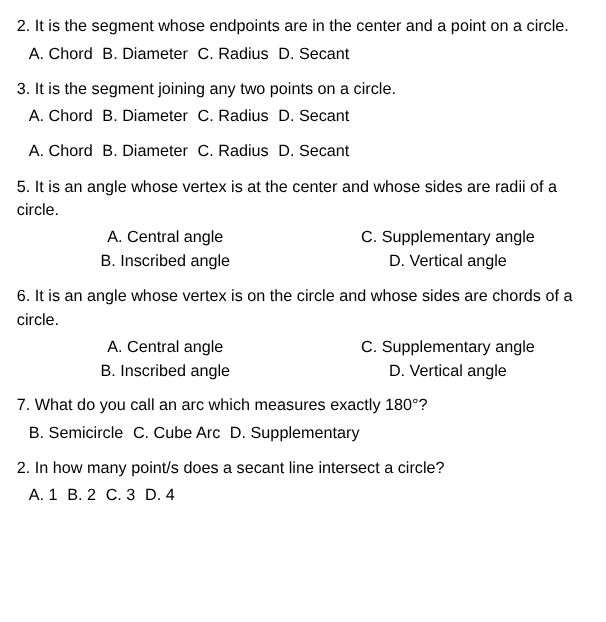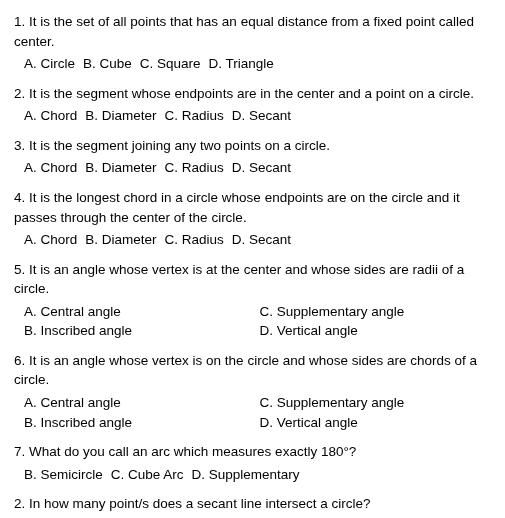--- a/index.html
+++ b/index.html
@@ -21,61 +21,52 @@
     }
     .choice {
       min-width: 110px;
       margin-right: 4px;
     }
     .choices-2col {
       display: grid;
       grid-template-columns: 1fr 1fr;
       padding-left: 10px;
       column-gap: 4px;
+      text-align: center;
     }
     .choices-inline {
       display: flex;
       flex-wrap: wrap;
       padding-left: 10px;
       gap: 0 8px;
     }
   </style>
 </head>
 <body>
 
 <div id="quiz-container">
-    <div class="question-block">
-      <div class="question-text">1. It is the set of all points that has an equal distance from a fixed point called center.</div>
-      <div class="choices-inline">
-        <span>A. Circle</span>
-        <span>B. Cube</span>
-        <span>C. Square</span>
-        <span>D. Triangle</span>
-      </div>
-    </div>
     <div class="question-block">
       <div class="question-text">2. It is the segment whose endpoints are in the center and a point on a circle.</div>
       <div class="choices-inline">
         <span>A. Chord</span>
         <span>B. Diameter</span>
         <span>C. Radius</span>
         <span>D. Secant</span>
       </div>
     </div>
     <div class="question-block">
       <div class="question-text">3. It is the segment joining any two points on a circle.</div>
       <div class="choices-inline">
         <span>A. Chord</span>
         <span>B. Diameter</span>
         <span>C. Radius</span>
         <span>D. Secant</span>
       </div>
     </div>
     <div class="question-block">
-      <div class="question-text">4. It is the longest chord in a circle whose endpoints are on the circle and it passes through the center of the circle.</div>
       <div class="choices-inline">
         <span>A. Chord</span>
         <span>B. Diameter</span>
         <span>C. Radius</span>
         <span>D. Secant</span>
       </div>
     </div>
     <div class="question-block">
       <div class="question-text">5. It is an angle whose vertex is at the center and whose sides are radii of a circle.</div>
       <div class="choices-2col">

